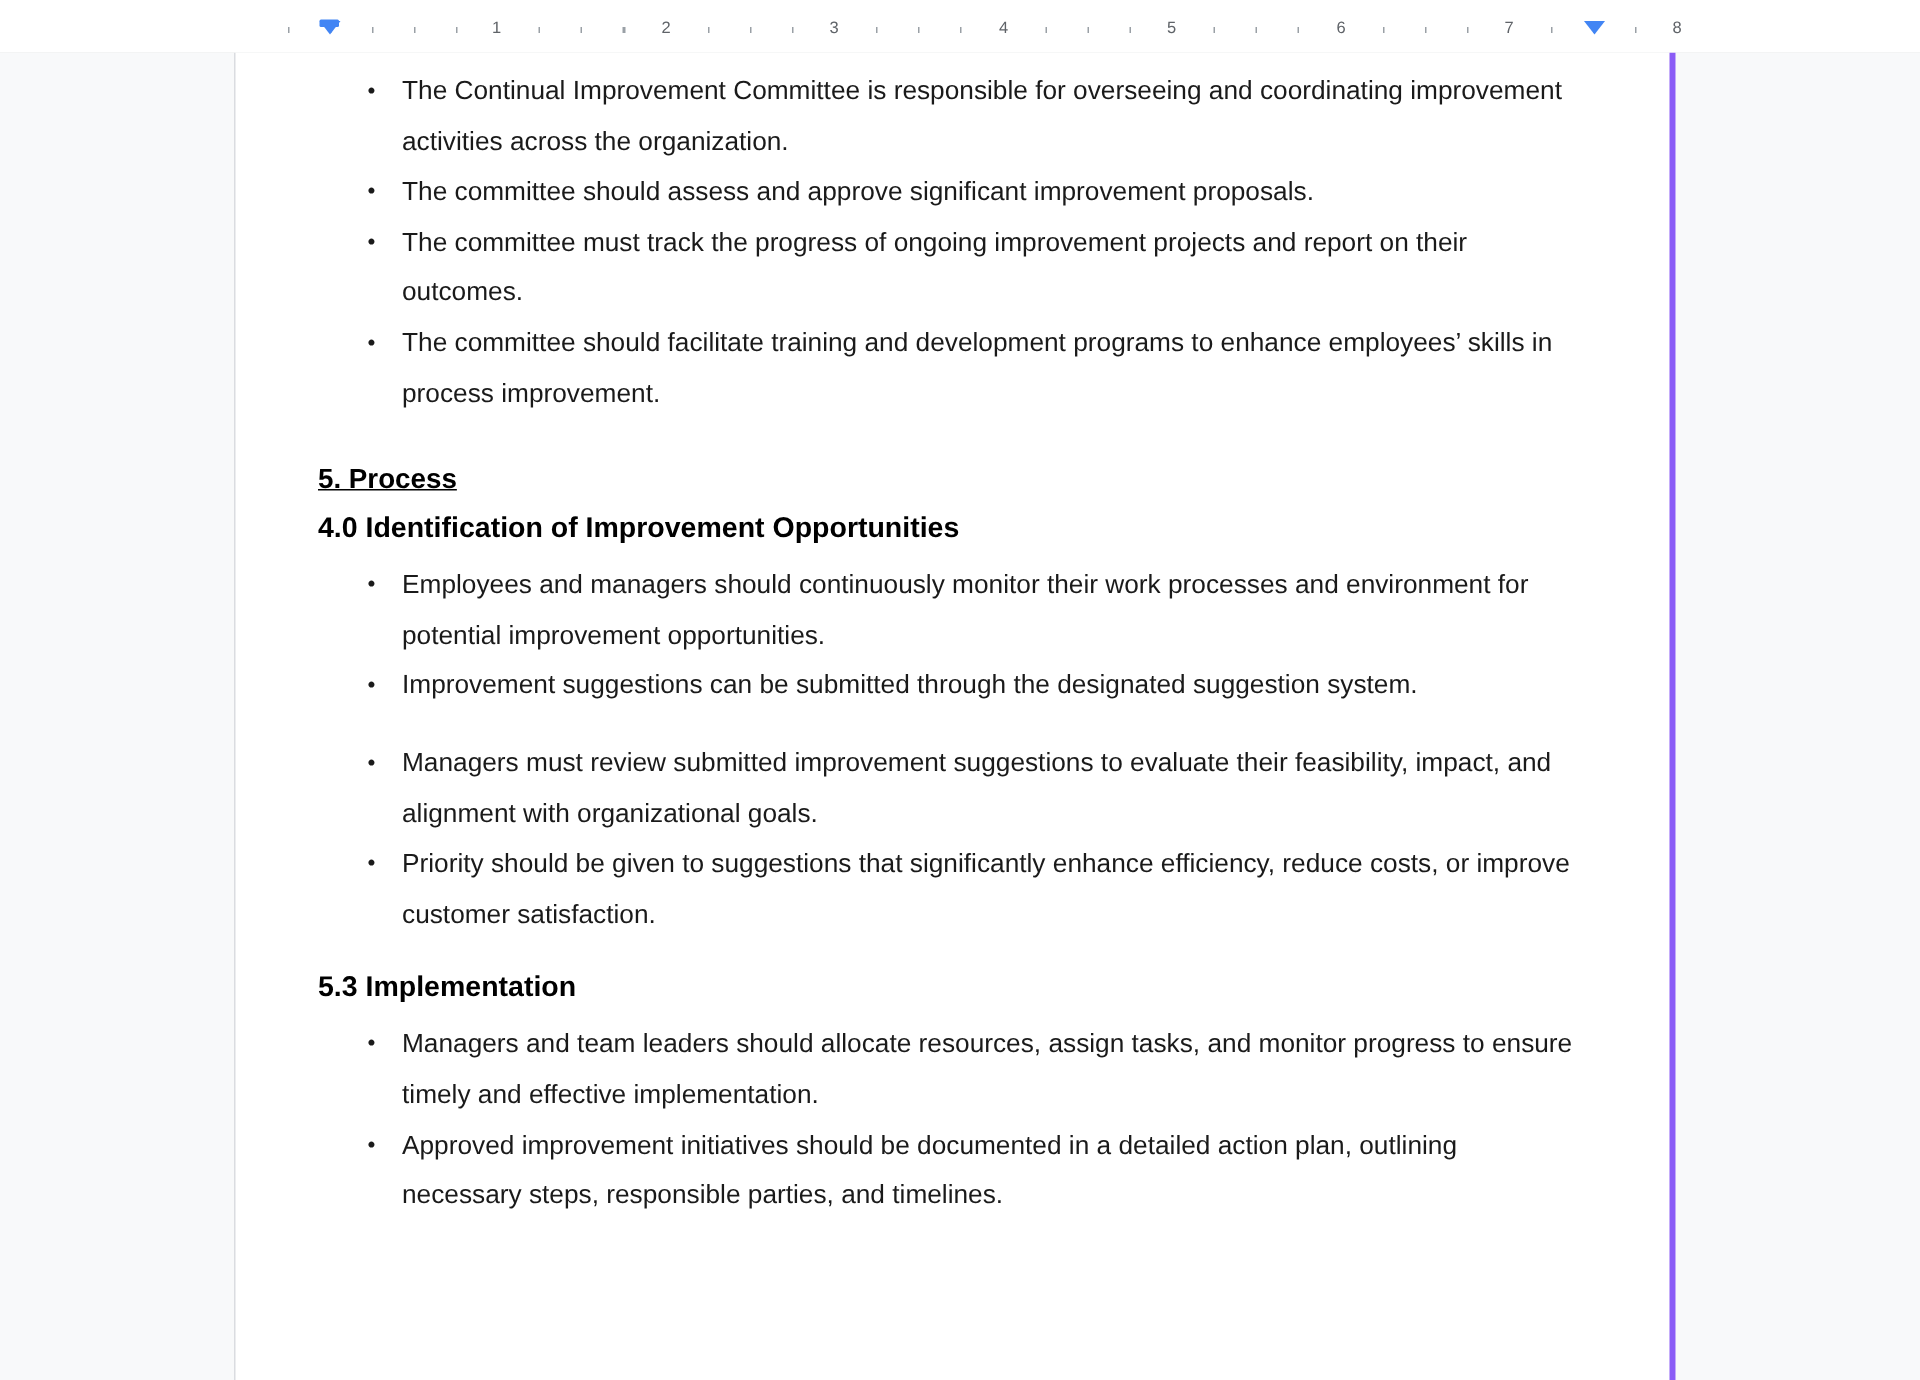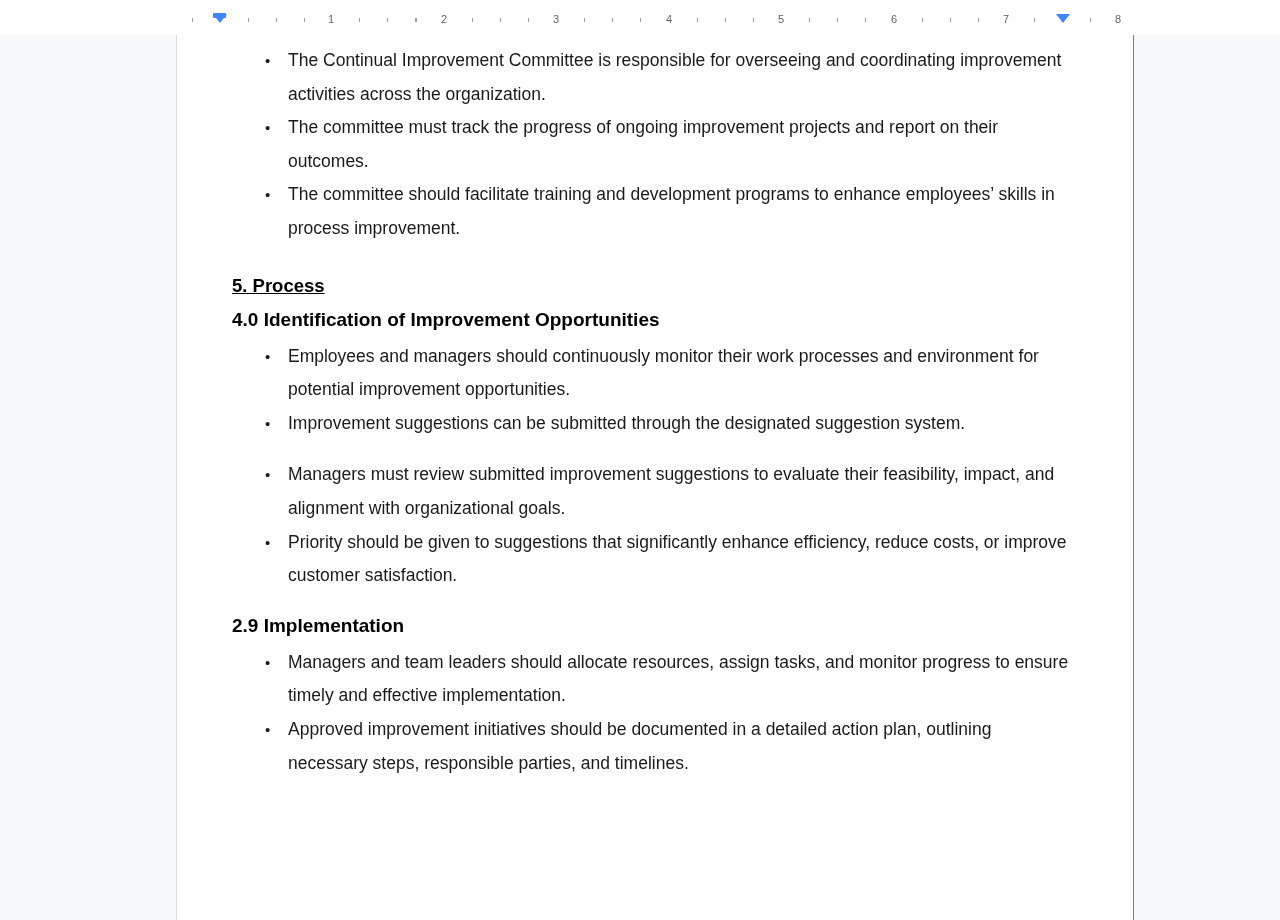--- a/index.html
+++ b/index.html
@@ -89,27 +89,27 @@
     top: 35px;
     left: 0;
     width: 1280px;
     height: 885px;
     background: #f8f9fa;
     overflow: hidden;
   }
 
   .page {
     position: absolute;
-    left: 176px;
+    left: 156px;
     top: 0;
     width: 956px;
     min-height: 885px;
     background: #ffffff;
     border-left: 1px solid #dadce0;
-    border-right: 1px solid #8b5cf6;
+    border-right: 4px solid #8b5cf6;
   }
 
   .doc-body {
     position: absolute;
     left: 55px;
     top: 9px;
     width: 840px;
     color: #000000;
   }
 
@@ -214,20 +214,21 @@
       <div class="margin-marker" style="left:891px;"></div>
     </div>
   </div>
 
   <div class="canvas">
     <div class="page">
       <div class="doc-body">
 
         <ul class="bullets">
           <li>The Continual Improvement Committee is responsible for overseeing and coordinating improvement activities across the organization.</li>
+          <li>The committee should assess and approve significant improvement proposals.</li>
           <li>The committee must track the progress of ongoing improvement projects and report on their outcomes.</li>
           <li>The committee should facilitate training and development programs to enhance employees’ skills in process improvement.</li>
         </ul>
 
         <div class="heading-major-wrap">
           <h2 class="heading-major">5. Process</h2>
         </div>
 
         <h3 class="heading-sub">4.0 Identification of Improvement Opportunities</h3>
         <ul class="bullets">
@@ -237,21 +238,21 @@
 
         <div class="section-gap"></div>
 
         <ul class="bullets">
           <li>Managers must review submitted improvement suggestions to evaluate their feasibility, impact, and alignment with organizational goals.</li>
           <li>Priority should be given to suggestions that significantly enhance efficiency, reduce costs, or improve customer satisfaction.</li>
         </ul>
 
         <div class="section-gap"></div>
 
-        <h3 class="heading-sub">2.9 Implementation</h3>
+        <h3 class="heading-sub">5.3 Implementation</h3>
         <ul class="bullets">
           <li>Managers and team leaders should allocate resources, assign tasks, and monitor progress to ensure timely and effective implementation.</li>
           <li>Approved improvement initiatives should be documented in a detailed action plan, outlining necessary steps, responsible parties, and timelines.</li>
         </ul>
 
         <div class="section-gap"></div>
 
 
       </div>
     </div>

